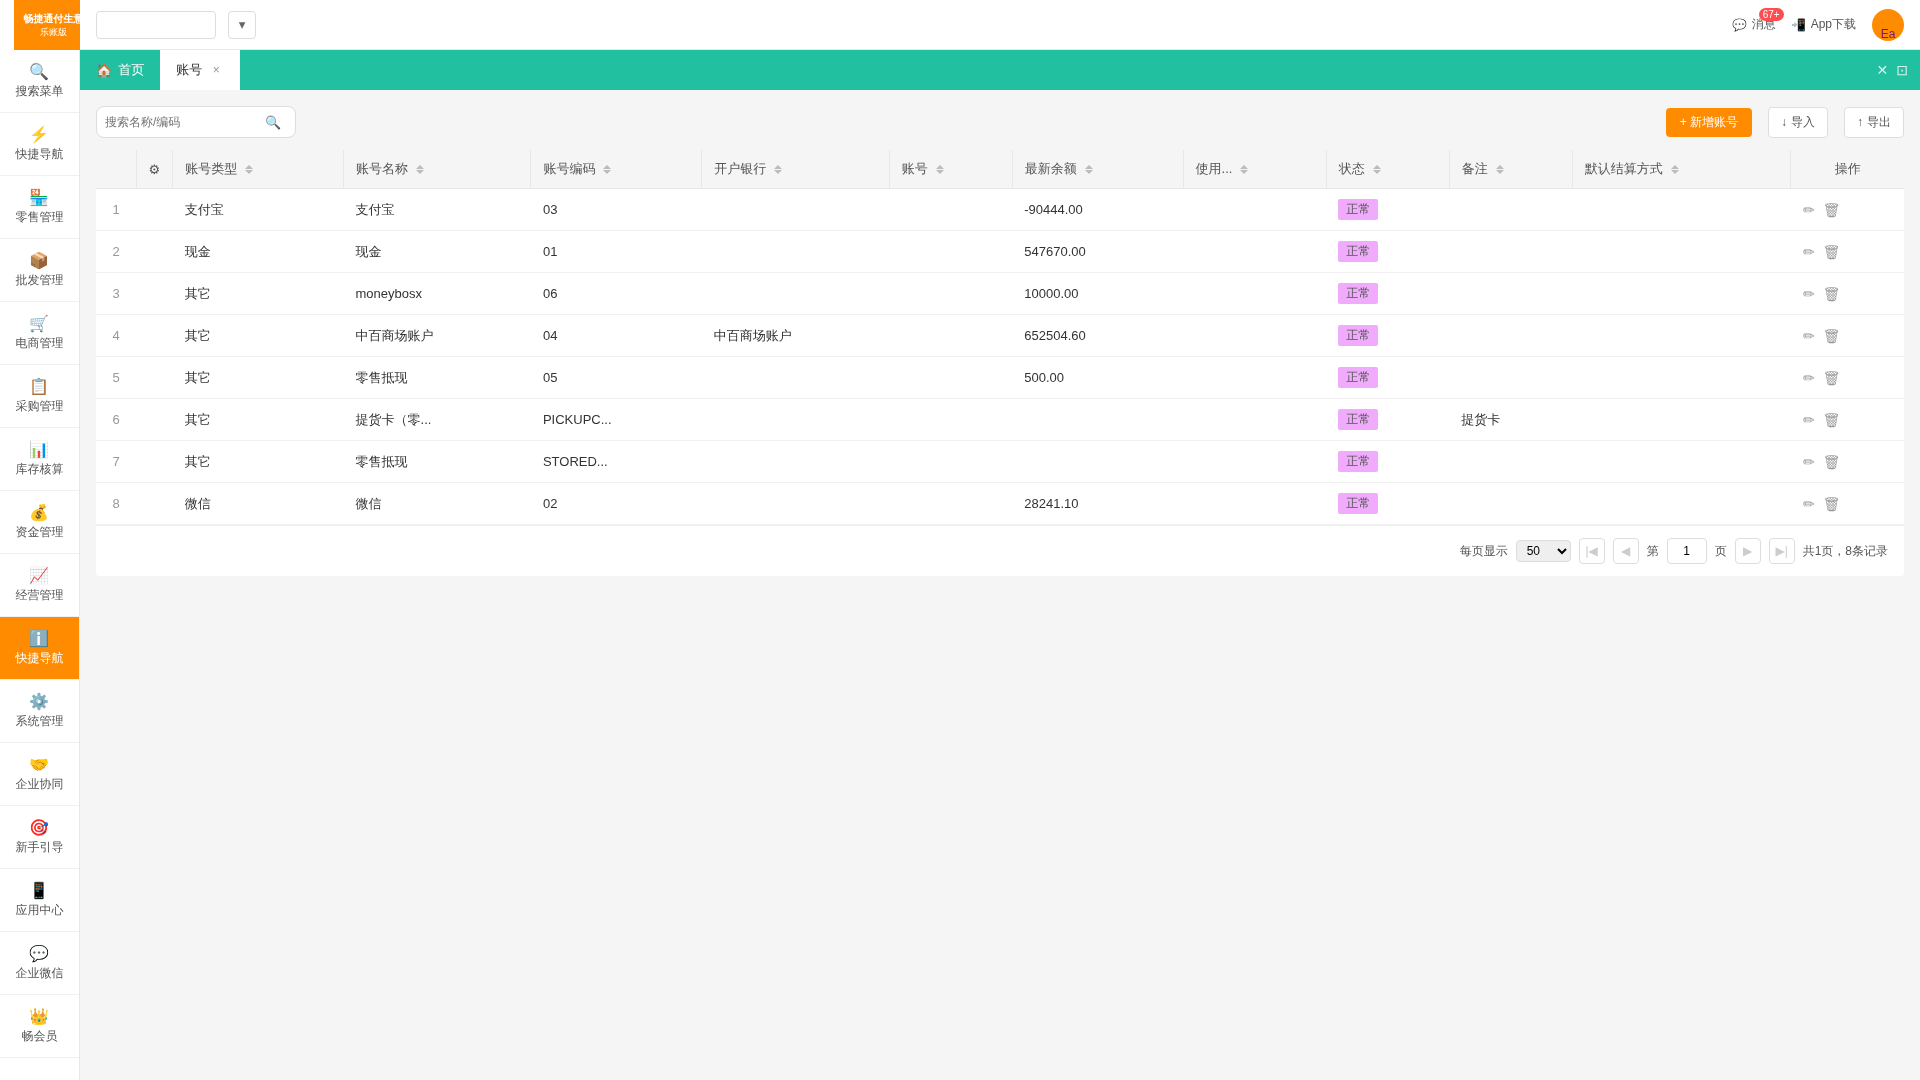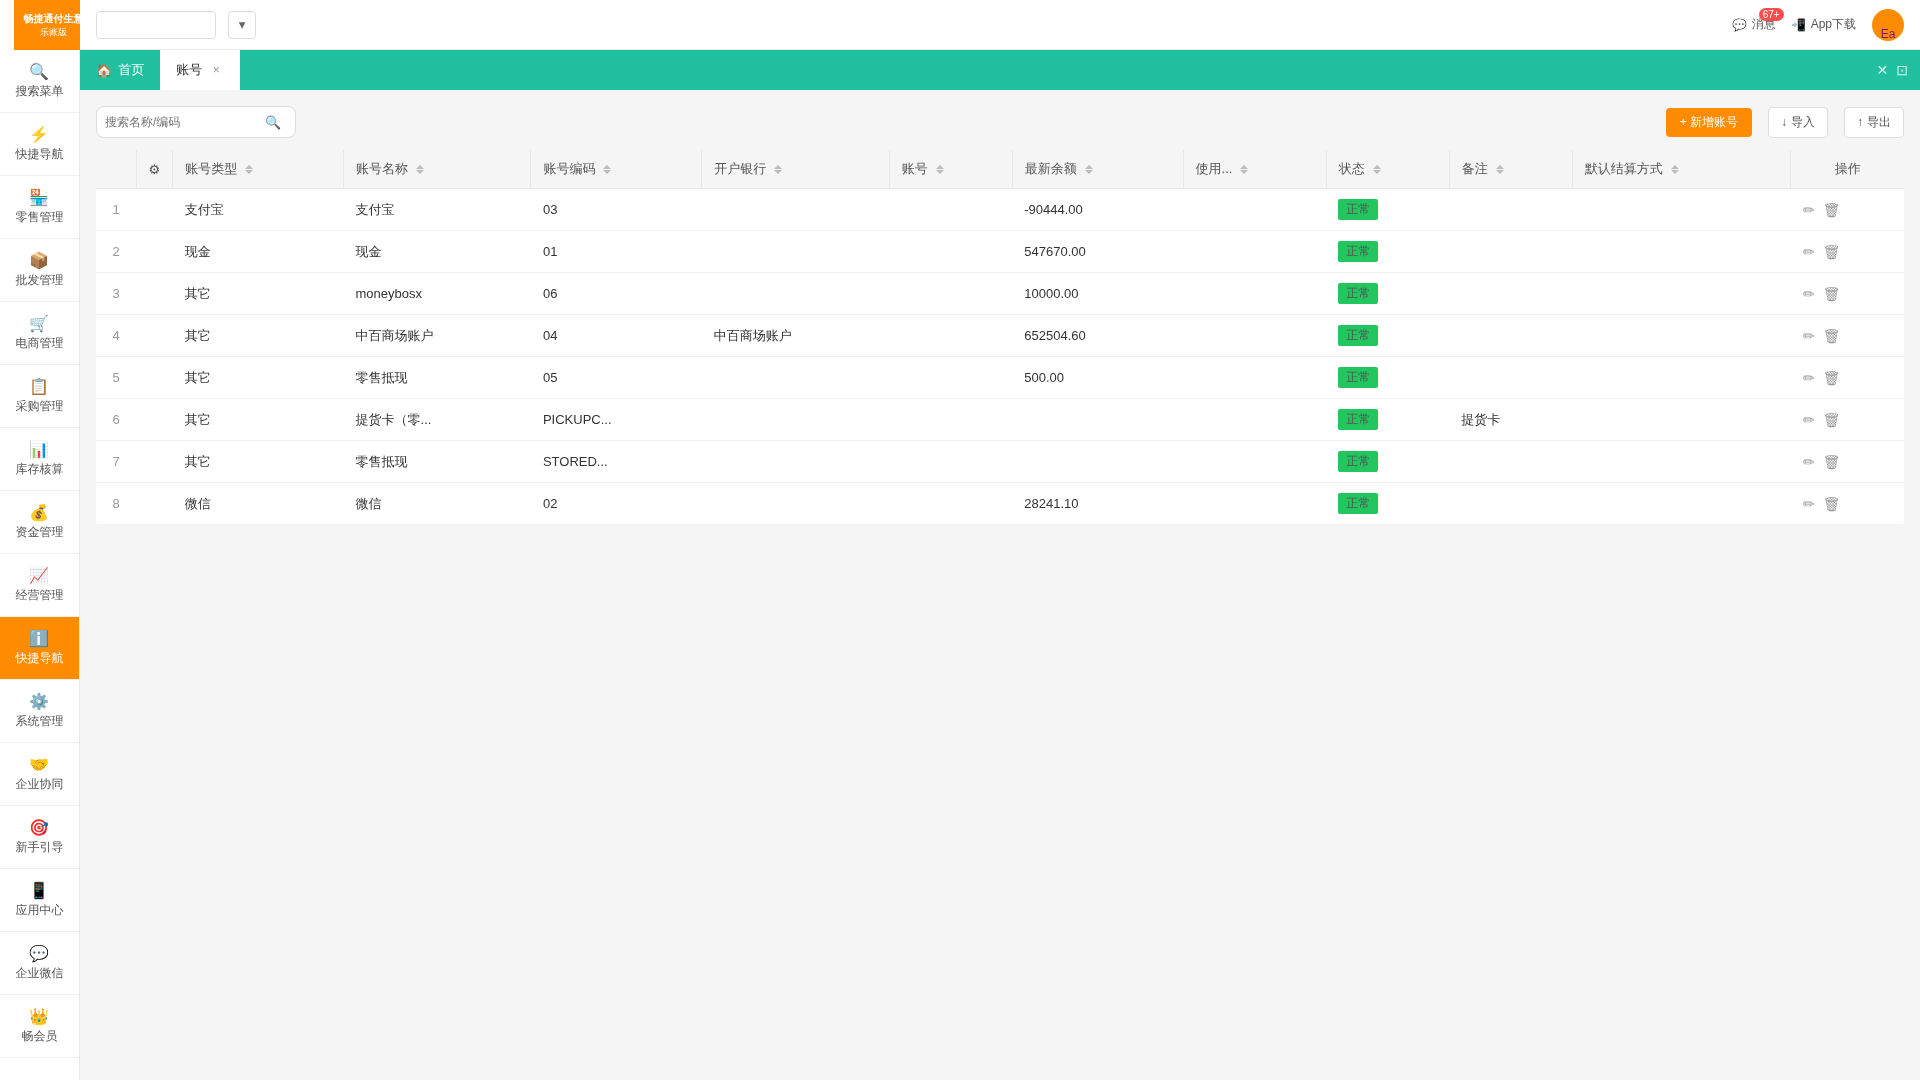--- a/index.html
+++ b/index.html
@@ -278,21 +278,21 @@
     tbody td {
       padding: 10px 12px;
       color: #333;
       white-space: nowrap;
     }
     .col-num { width: 40px; color: #999; text-align: center; }
     .col-settings { width: 36px; text-align: center; }
     .status-badge {
       display: inline-block;
       padding: 2px 8px;
-      background: #22c55e;
+      background: #f0abfc;
       color: #555;
       border-radius: 2px;
       font-size: 12px;
     }
     .action-btns {
       display: flex;
       gap: 8px;
     }
     .action-btn {
       color: #999;
@@ -763,15 +763,31 @@
       <td>
         <div class="action-btns">
           <span class="action-btn">✏</span>
           <span class="action-btn">🗑</span>
         </div>
       </td>
     </tr>
           </tbody>
       </table>
 
+      <div class="pagination">
+        <span>每页显示</span>
+        <select class="page-size-select">
+          <option>50</option>
+          <option>100</option>
+          <option>200</option>
+        </select>
+        <div class="page-btn disabled">|◀</div>
+        <div class="page-btn disabled">◀</div>
+        <span>第</span>
+        <input class="page-input" type="text" value="1" style="">
+        <span>页</span>
+        <div class="page-btn disabled">▶</div>
+        <div class="page-btn disabled">▶|</div>
+        <span>共1页，8条记录</span>
+      </div>
     </div>
   </div>
 </div>
 
 </body></html>

